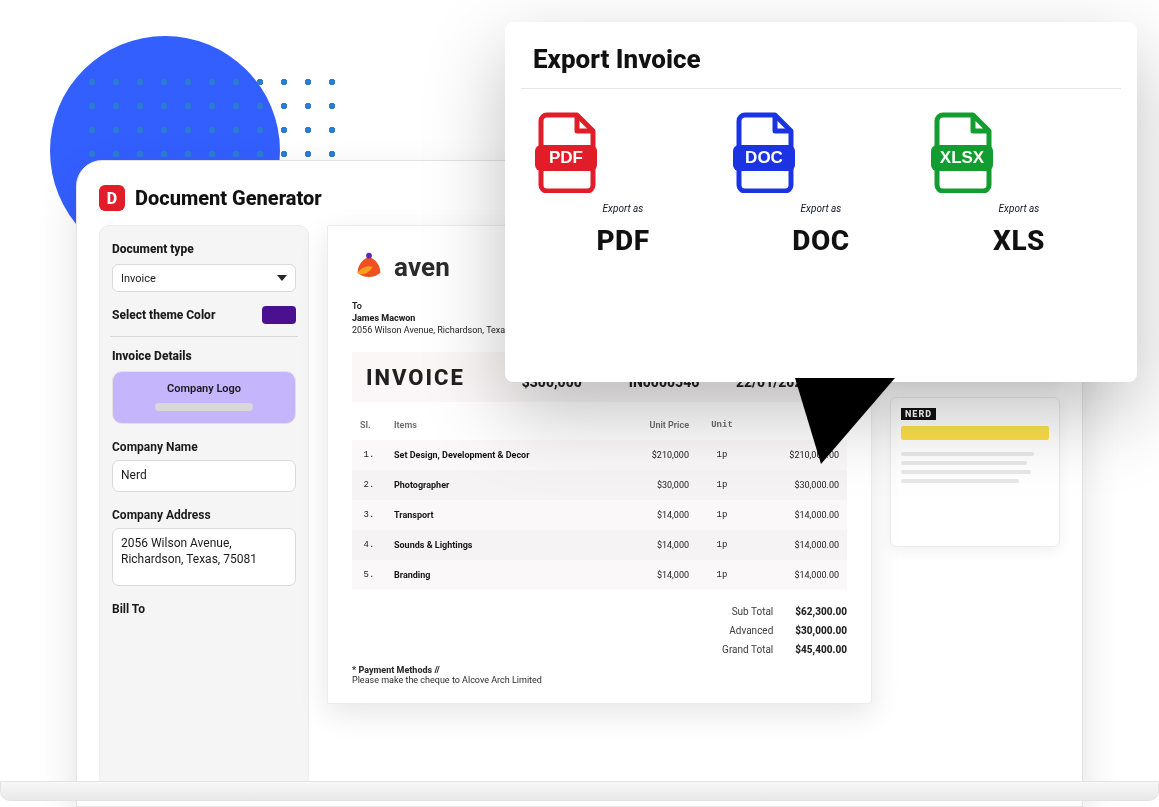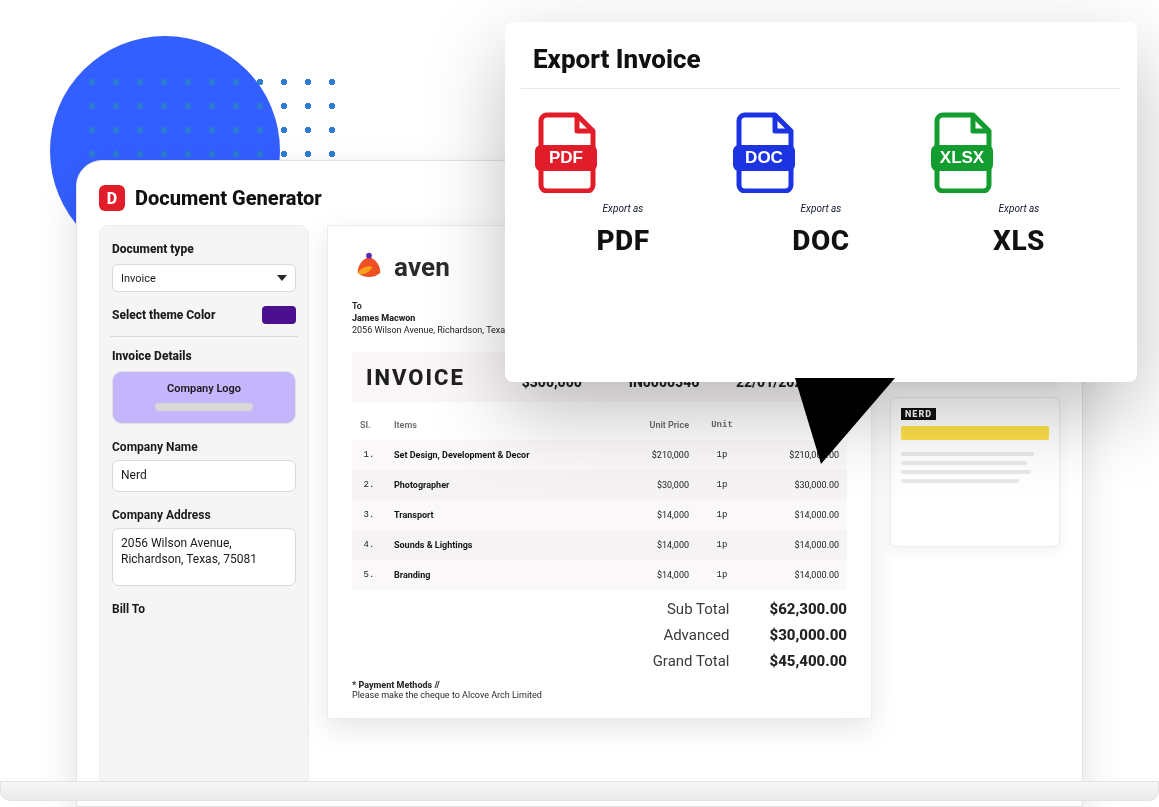--- a/index.html
+++ b/index.html
@@ -185,25 +185,25 @@
     padding: 10px 8px;
   }
   table.items th { color: #6a6a6a; font-weight: 600; border-bottom: none; }
   table.items tbody tr { background: #FAF8F9; }
   table.items tbody tr:nth-child(even) { background: #F6F3F4; }
   table.items td.num, table.items th.num { text-align: right; white-space: nowrap; }
   table.items td.center, table.items th.center { text-align: center; font-family: Liberation Mono, monospace; }
   .item-name { font-weight: 700; color: #151515; }
 
   .totals {
-    margin-top: 10px;
+    margin-top: 16px;
     display: grid;
     grid-template-columns: 1fr auto auto;
-    gap: 8px 40px;
-    font-size: 15px;
+    gap: 8px 22px;
+    font-size: 10px;
   }
   .totals .lab { text-align: right; color: #3b3b3b; }
   .totals .val { text-align: right; font-weight: 800; }
 
   .pay-note { font-size: 9px; color: #2b2b2b; margin-top: 10px; }
   .pay-note .t { font-weight: 800; }
 
   
   .thumbs {
     display: flex; flex-direction: column; gap: 16px;

